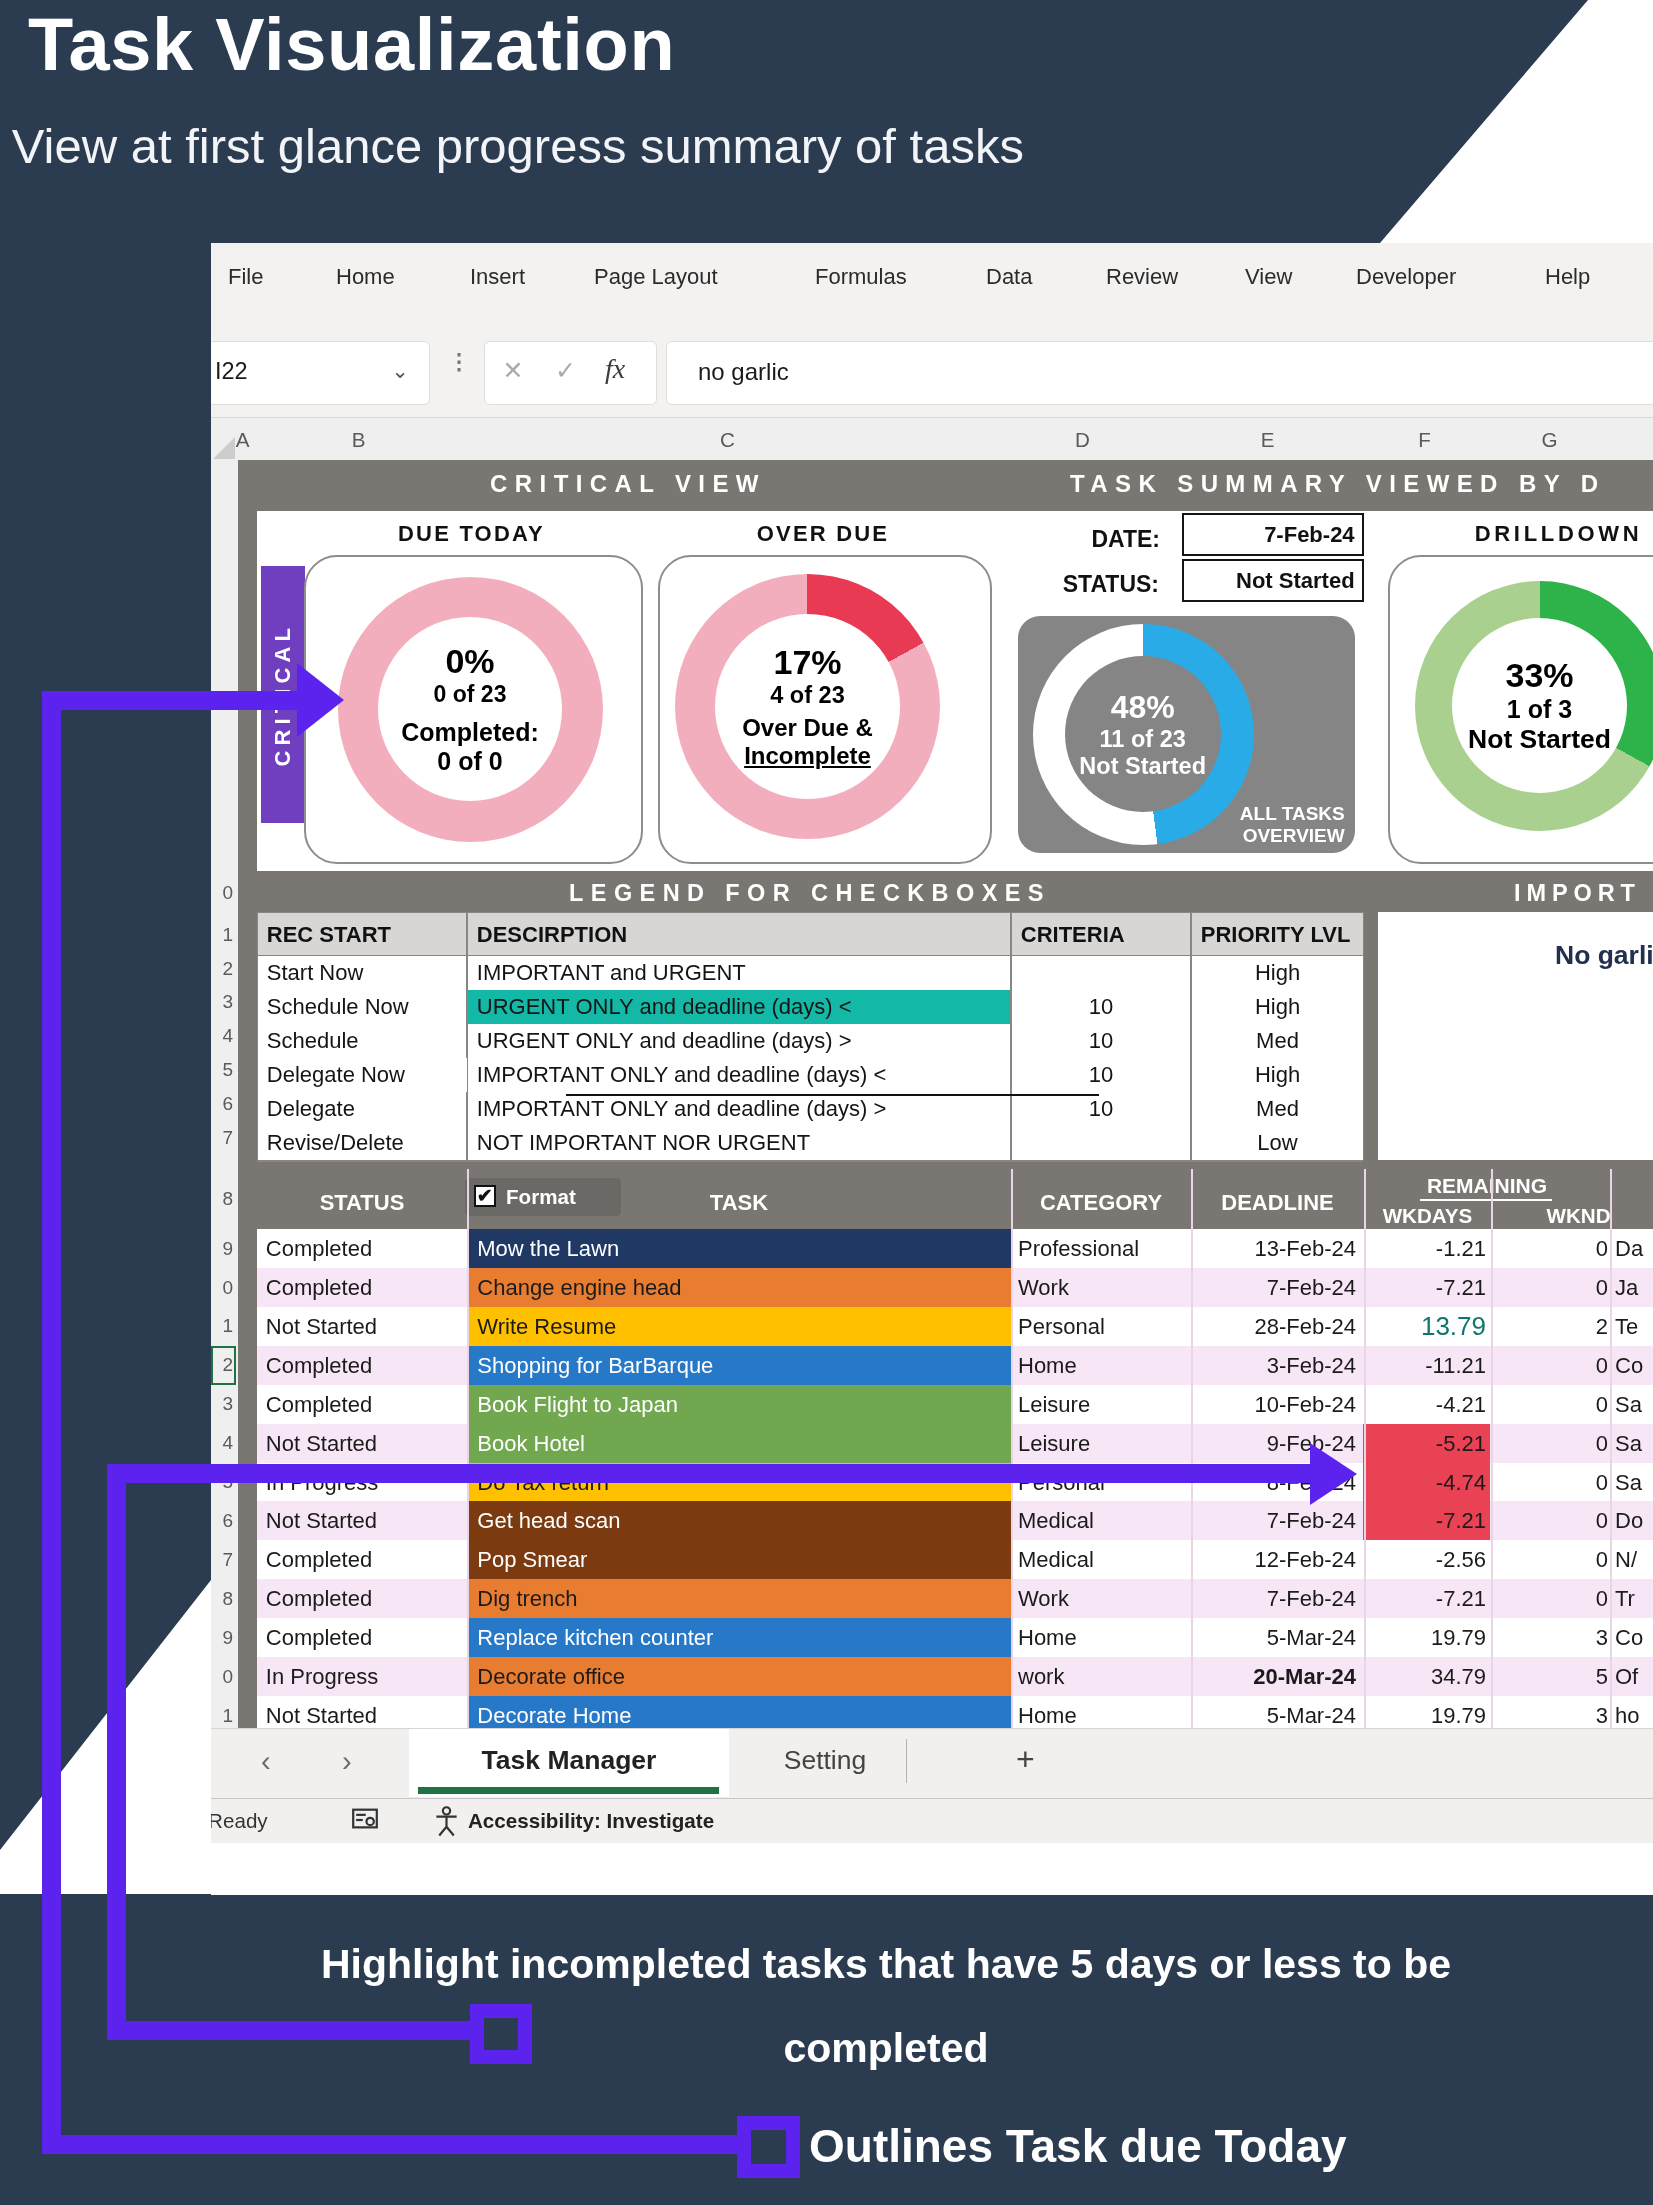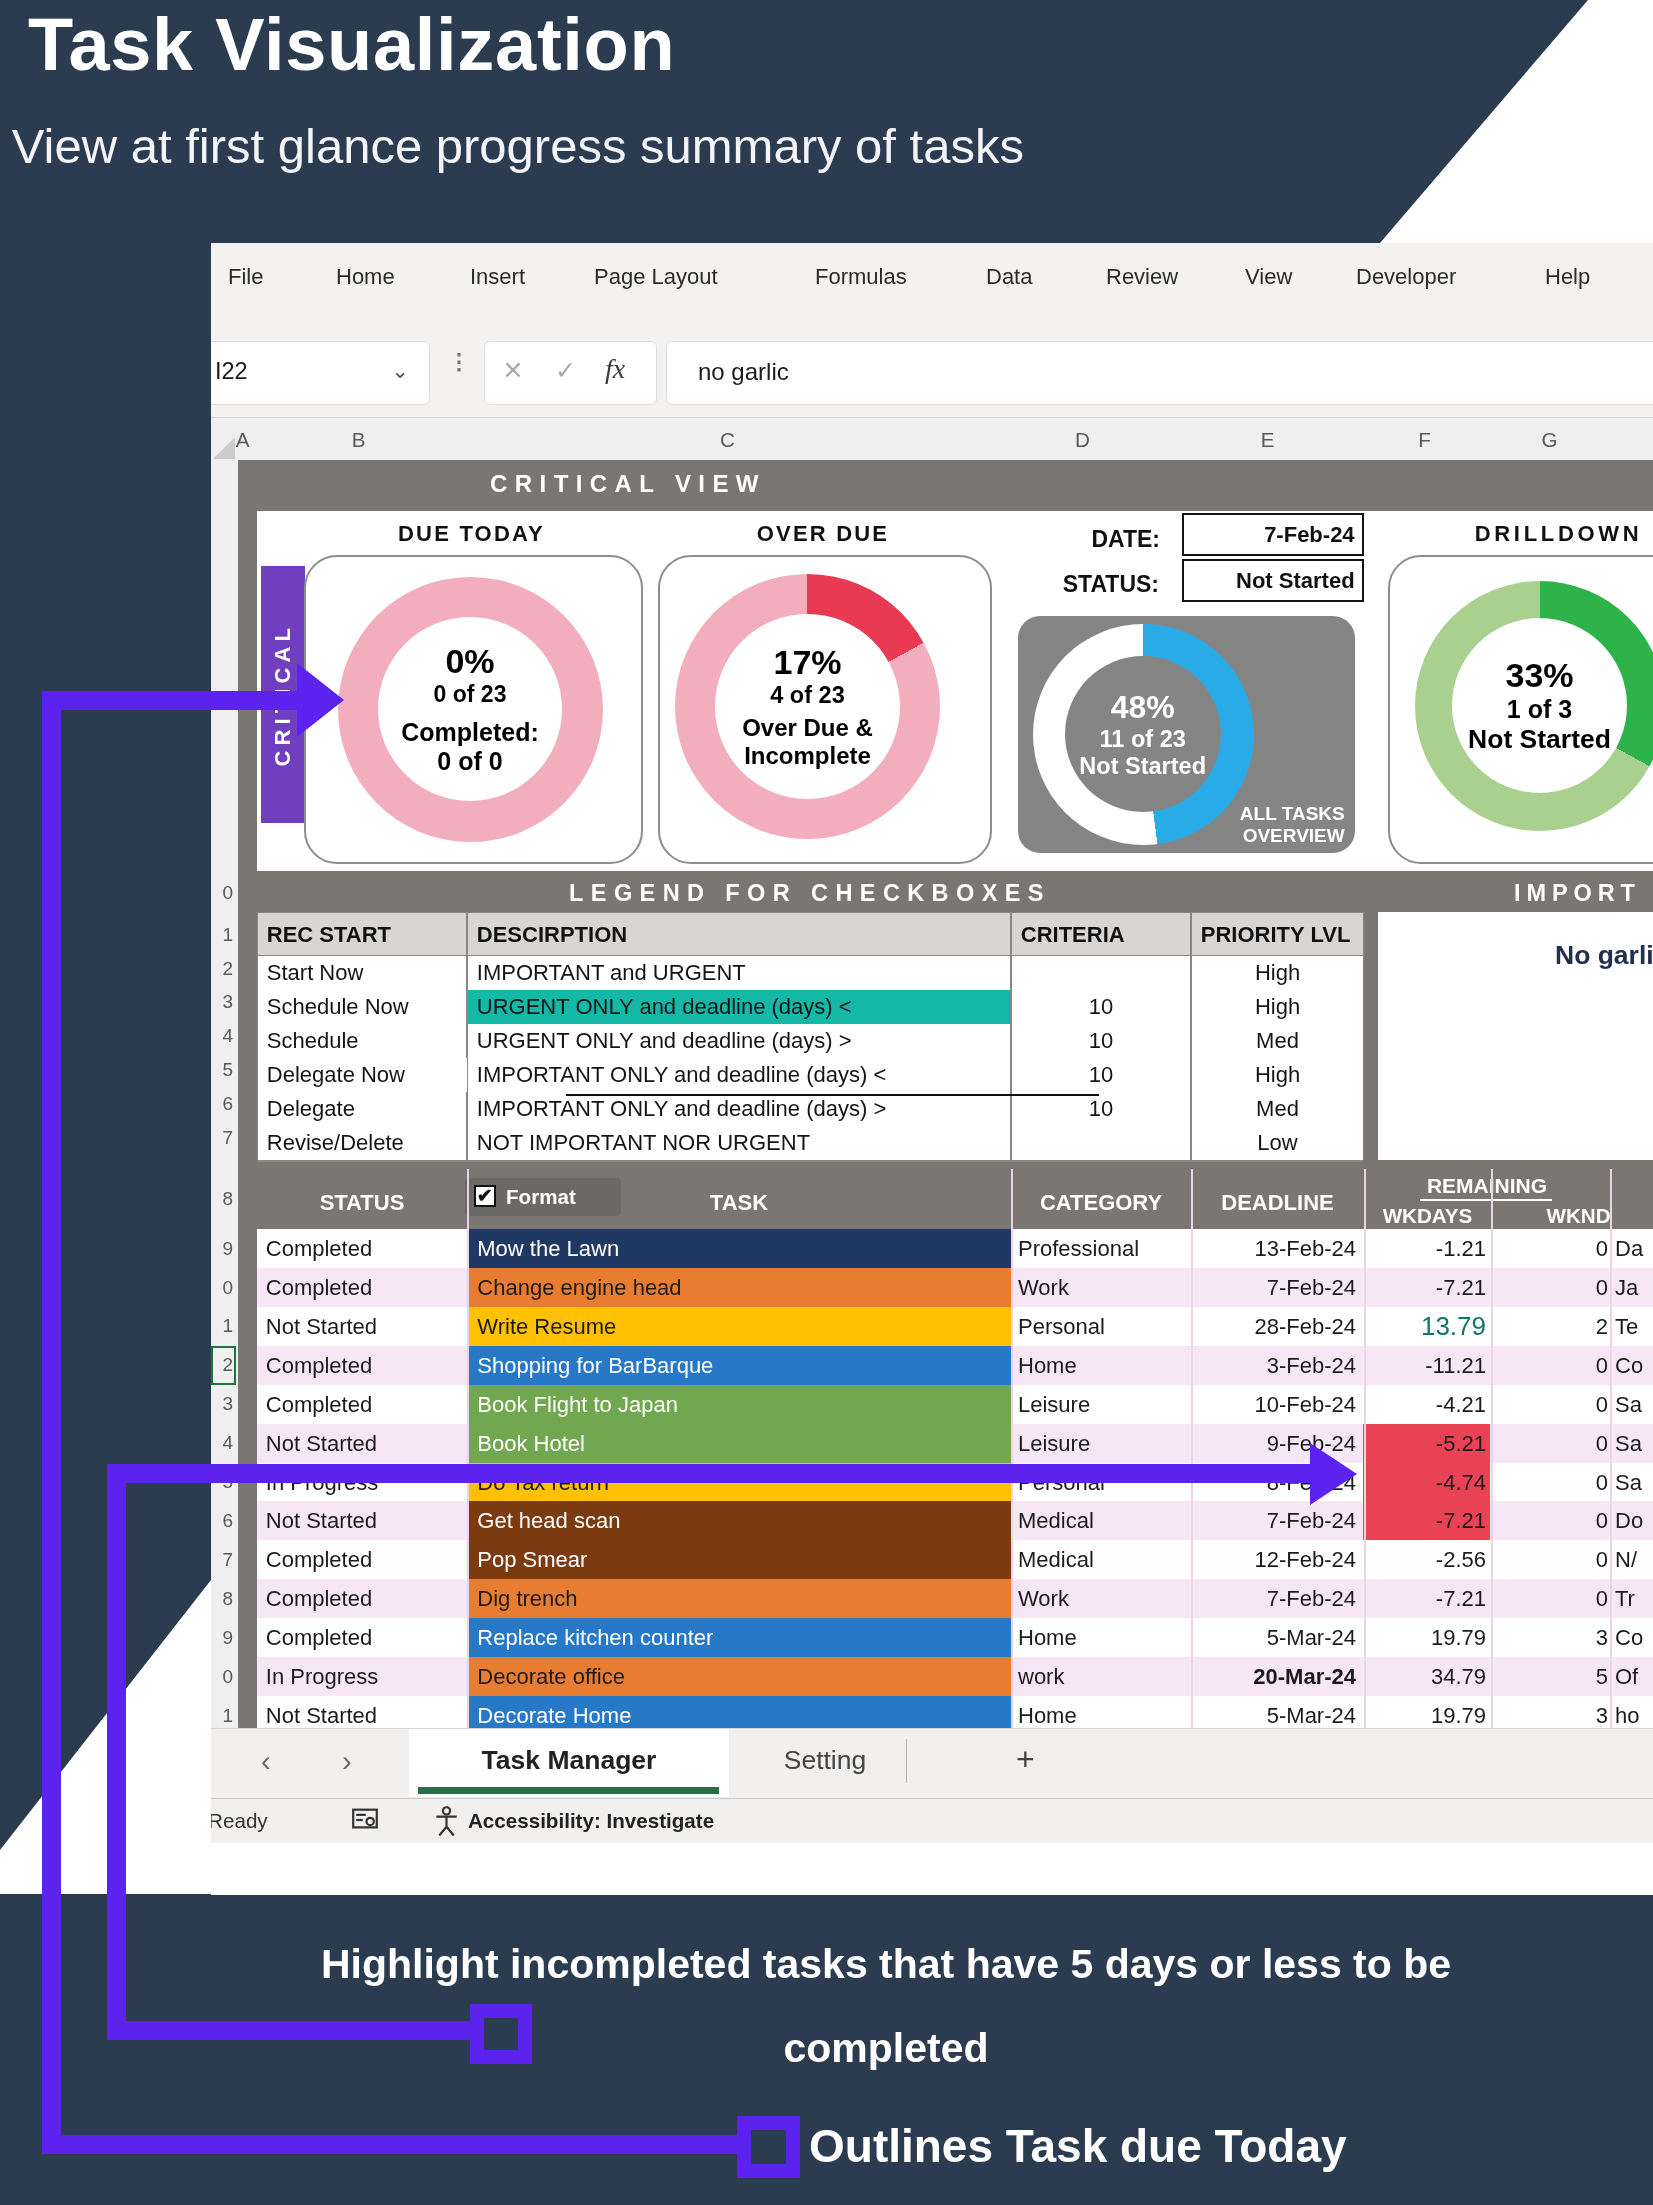--- a/index.html
+++ b/index.html
@@ -116,20 +116,21 @@
         <div style="position: absolute; left: 0px; top: 1306px; width: 22px; text-align: right; font-size: 19px; color: rgb(90, 90, 90);">7</div>
         <div style="position: absolute; left: 0px; top: 1345px; width: 22px; text-align: right; font-size: 19px; color: rgb(90, 90, 90);">8</div>
         <div style="position: absolute; left: 0px; top: 1384px; width: 22px; text-align: right; font-size: 19px; color: rgb(90, 90, 90);">9</div>
         <div style="position: absolute; left: 0px; top: 1423px; width: 22px; text-align: right; font-size: 19px; color: rgb(90, 90, 90);">0</div>
         <div style="position: absolute; left: 0px; top: 1462px; width: 22px; text-align: right; font-size: 19px; color: rgb(90, 90, 90);">1</div>
       </div>
 
     <div class="abs grayframe"></div>
 
     <div class="abs band-text" style="left:46px;top:227px;width:742px;text-align:center;">CRITICAL VIEW</div>
+    <div class="abs band-text" style="left:859px;top:227px;width:584px;white-space:nowrap;overflow:hidden;">TASK SUMMARY VIEWED BY D</div>
 
     <div class="abs whitepane" style="left:46px;top:268px;width:1397px;height:360px;"></div>
 
     <div class="abs" id="critical-box" style="left: 50px; top: 323px; width: 44px; height: 257px; display: flex; align-items: center; justify-content: center; background: rgb(111, 63, 192);">
       <span style="writing-mode:vertical-rl;transform:rotate(180deg);color:#fff;font-weight:bold;font-size:22px;letter-spacing:5.1px;">CRITICAL</span>
     </div>
 
     <div class="cardlbl" style="left:93px;top:278px;width:335px;">DUE TODAY</div>
     <div class="cardlbl" style="left:447px;top:278px;width:330px;">OVER DUE</div>
     <div class="cardlbl" style="left:1252px;top:278px;width:191px;letter-spacing:3.7px;">DRILLDOWN</div>
@@ -145,21 +146,21 @@
         <span style="font-size:25px;font-weight:bold;margin-top:10.3px;">Completed:</span>
         <span style="font-size:25px;font-weight:bold;">0 of 0</span>
       </div>
     </div>
 
     <div class="donut" id="donut-over" style="left: 464px; top: 331px; width: 265px; height: 265px; background: conic-gradient(rgb(232, 58, 82) 0deg, rgb(232, 58, 82) 17%, rgb(243, 174, 190) 17%, rgb(243, 174, 190) 100%);">
       <div class="hole" style="left:40px;top:40px;width:185px;height:185px;background:#fff;">
         <span style="font-size:34px;font-weight:bold;">17%</span>
         <span style="font-size:23.5px;font-weight:bold;">4 of 23</span>
         <span style="font-size:24px;font-weight:bold;margin-top:5.9px;">Over Due &amp;</span>
-        <span style="font-size:24px;font-weight:bold;">Incomplete</span>
+        <span style="font-size:24px;font-weight:bold;text-decoration:underline;">Incomplete</span>
       </div>
     </div>
 
     <div class="kv-lbl" style="left:809px;top:283px;width:140px;">DATE:</div>
     <div class="kv-box" style="left:971px;top:270px;width:182px;height:43px;">7-Feb-24</div>
     <div class="kv-lbl" style="left:779px;top:328px;width:169px;">STATUS:</div>
     <div class="kv-box" style="left:971px;top:316px;width:182px;height:43px;">Not Started</div>
 
     <div class="abs" id="overview-box" style="left: 807px; top: 373px; width: 337px; height: 237px; border-radius: 22px; background: rgb(133, 133, 133);">
       <div class="donut" id="donut-overview" style="left: 14.7px; top: 8px; width: 221px; height: 221px; background: conic-gradient(rgb(41, 171, 232) 0deg, rgb(41, 171, 232) 48%, rgb(255, 255, 255) 48%, rgb(255, 255, 255) 100%);">

